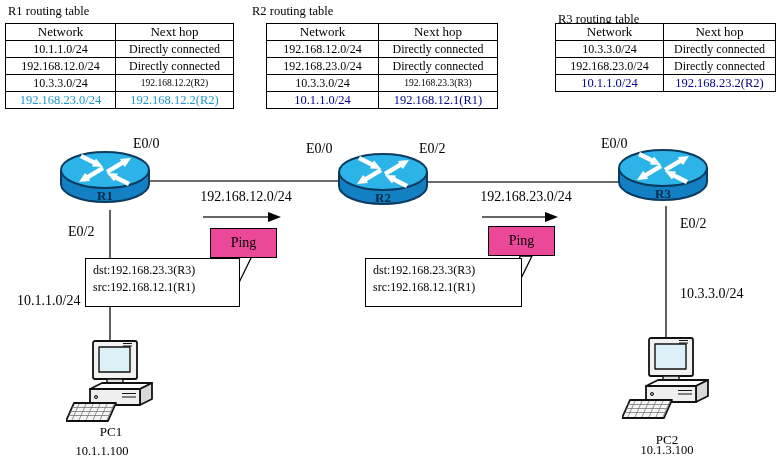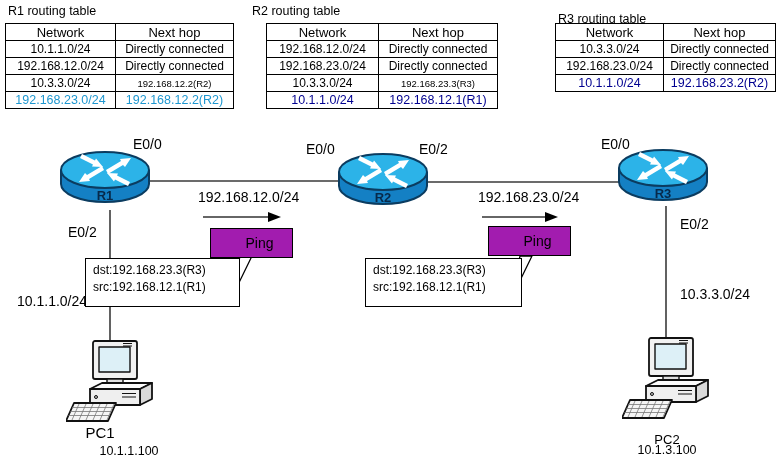--- a/index.html
+++ b/index.html
@@ -1,40 +1,40 @@
 <!DOCTYPE html>
 <html style="--hl-cyan: #1e97d0; --hl-navy: #000090; --router-top: #2cb3e8; --router-body: #1480c4; --router-outline: #0b3c60; --wire: #3a3a3a;"><head>
 <meta charset="utf-8">
 <style>
   html,body{margin:0;padding:0;background:#fff;}
   #canvas{
     position:relative;width:777px;height:469px;background:#ffffff;overflow:hidden;
-    font-family:Liberation Sans, sans-serif;color:#000;
+    font-family:Liberation Serif, serif;color:#000;
   }
   #wires,#tails{position:absolute;left:0;top:0;z-index:0;}
   #tails{z-index:1;}
   
   .rt-title{position:absolute;font-size:12.5px;z-index:2;white-space:nowrap;}
   table.rt{position:absolute;border-collapse:collapse;table-layout:fixed;z-index:2;background:#fff;}
   .rt th,.rt td{
     border:1.6px solid #000;text-align:center;vertical-align:middle;
     padding:0;height:16px;font-size:12px;white-space:nowrap;overflow:hidden;
   }
   .rt th{font-weight:normal;font-size:13px;}
   .rt td.small{font-size:12px;}
   .rt td.tiny{font-size:9.5px;}
   .rt tr.hl1 td{color:var(--hl-cyan);font-size:12.5px;}
   .rt tr.hl2 td{color:var(--hl-navy);font-size:12.5px;}
   
   .lbl{position:absolute;font-size:14px;z-index:2;white-space:nowrap;}
   .ctr{text-align:center;}
   
   .ping{
-    position:absolute;z-index:2;background:#a21caf;border:1.4px solid #000;
-    display:flex;align-items:center;justify-content:center;font-size:14px;padding-left:16px;
+    position:absolute;z-index:2;background:#ec4899;border:1.4px solid #000;
+    display:flex;align-items:center;justify-content:center;font-size:14px;
   }
   .callout{
     position:absolute;z-index:2;background:#fff;border:1.4px solid #000;
     font-size:12px;line-height:17px;padding:3px 0 0 7px;white-space:nowrap;
   }
   .router-svg,.pc-svg{position:absolute;z-index:2;}
   .router-label{font-weight:bold;font-size:13px;}
 </style>
 </head>
 <body>
@@ -224,22 +224,22 @@
       <rect x="24" y="56" width="50" height="16" fill="#efefef"></rect>
       <path d="M56,60.5 h14 M56,64 h14" stroke-width="1.2" fill="none"></path>
       <circle cx="30" cy="64" r="1.5" fill="#bbb" stroke-width="1"></circle>
       <polygon points="8,70 50,70 42,88 0,88" fill="#f5f5f5"></polygon>
     </g>
     <g stroke="#777" stroke-width="0.8" fill="none">
       <path d="M6,74.5 h41 M4.3,78.5 h41 M2.5,82.5 h41"></path>
       <path d="M13,71 L6,87 M20,71 L13,87 M27,71 L20,87 M34,71 L27,87 M41,71 L34,87 M48,71 L41,87"></path>
     </g>
   </svg>
-  <div class="lbl ctr" style="left:65px;top:424px;width:70px;font-size:15px">PC1</div>
-  <div class="lbl ctr" style="left:89px;top:444px;width:80px;font-size:12.5px">10.1.1.100</div>
+  <div class="lbl ctr" style="left:76px;top:424px;width:70px;font-size:13px">PC1</div>
+  <div class="lbl ctr" style="left:62px;top:444px;width:80px;font-size:12.5px">10.1.1.100</div>
 
   <svg class="pc-svg" style="left:622px;top:330px" width="95" height="92" viewBox="0 0 95 92">
     <g stroke="#111" stroke-width="1.8" stroke-linejoin="round">
       <rect x="27" y="8" width="44" height="38" rx="2" fill="#f2f2f2"></rect>
       <rect x="33" y="14" width="31" height="25" fill="#ddf0f7" stroke-width="1.4"></rect>
       <path d="M57,10.5 h9 M57,13 h9" stroke-width="1" fill="none"></path>
       <rect x="41" y="46" width="16" height="5" fill="#e0e0e0" stroke-width="1.4"></rect>
       <polygon points="24,56 36,50 86,50 74,56" fill="#fcfcfc"></polygon>
       <polygon points="74,56 86,50 86,66 74,72" fill="#d9d9d9"></polygon>
       <rect x="24" y="56" width="50" height="16" fill="#efefef"></rect>

